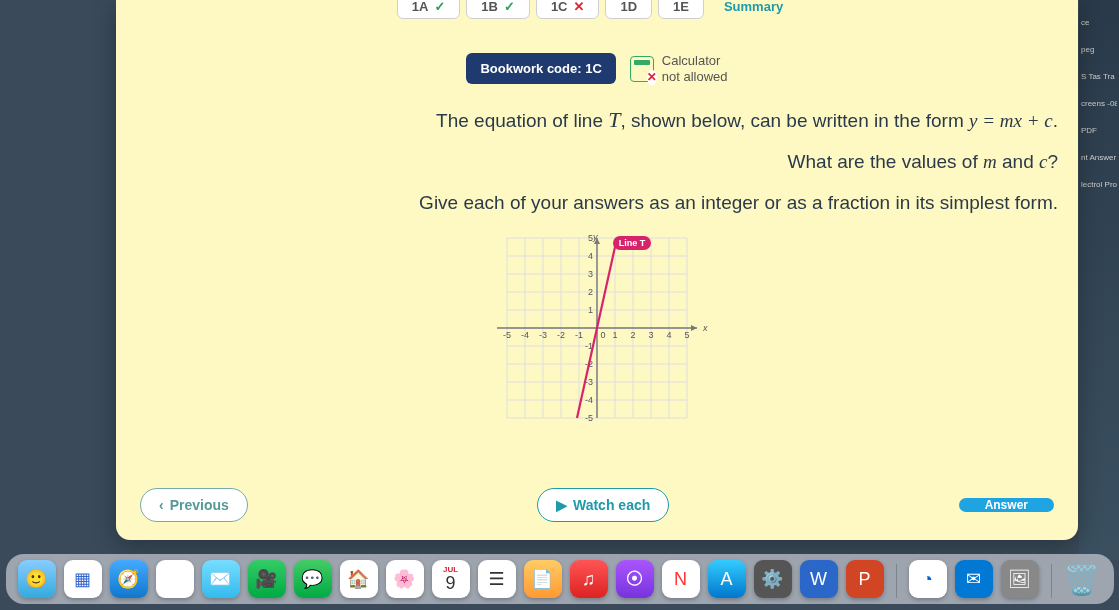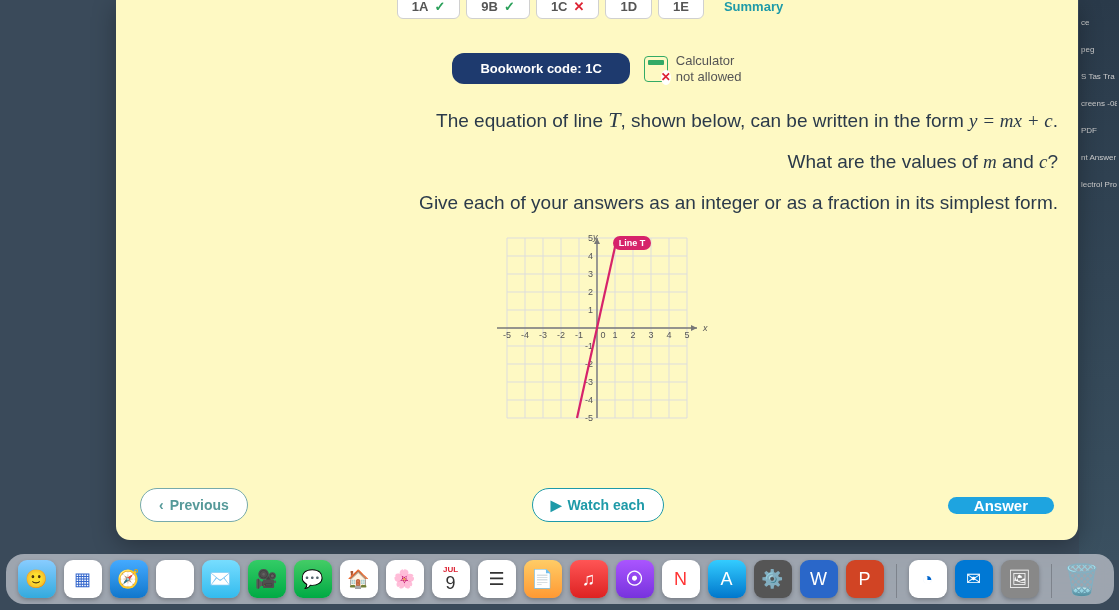--- a/index.html
+++ b/index.html
@@ -61,22 +61,22 @@
     justify-content: center;
     align-items: center;
     gap: 14px;
     margin-top: 28px;
   }
   .code-badge {
     background: #1e3a6e;
     color: #fff;
     font-size: 13px;
     font-weight: 600;
-    padding: 8px 28px;
-    border-radius: 12px;
+    padding: 8px 14px;
+    border-radius: 6px;
   }
   .calc {
     display: flex;
     align-items: center;
     gap: 8px;
     font-size: 13px;
     color: #555;
     line-height: 1.2;
   }
   .calc-icon {
@@ -134,21 +134,21 @@
     cursor:pointer;
     display:flex; align-items:center; gap:6px;
   }
   .btn-outline.prev { border-color:#7aa; color:#599; }
   .btn-fill {
     background:#1ea4e0;
     color:#fff;
     border:none;
     padding: 0 26px;
     border-radius: 22px;
-    font-size: 15px;
+    font-size: 12px;
     font-weight:600;
     cursor:pointer;
   }
   
   .dock {
     position:absolute;
     bottom:6px; left:50%; transform:translateX(-50%);
     background: rgba(240,240,245,.55);
     border-radius: 18px;
     padding: 6px 12px;
@@ -181,21 +181,21 @@
 </div>
 
 <div class="card">
 
   <div class="tabs">
     <div class="tab">
         <span>1A</span>
         <span class="chk">✓</span>
       </div>
     <div class="tab">
-        <span>9B</span>
+        <span>1B</span>
         <span class="chk">✓</span>
       </div>
     <div class="tab">
         <span>1C</span>
         <span class="x">✕</span>
       </div>
     <div class="tab">
         <span>1D</span>
       </div>
     <div class="tab">

